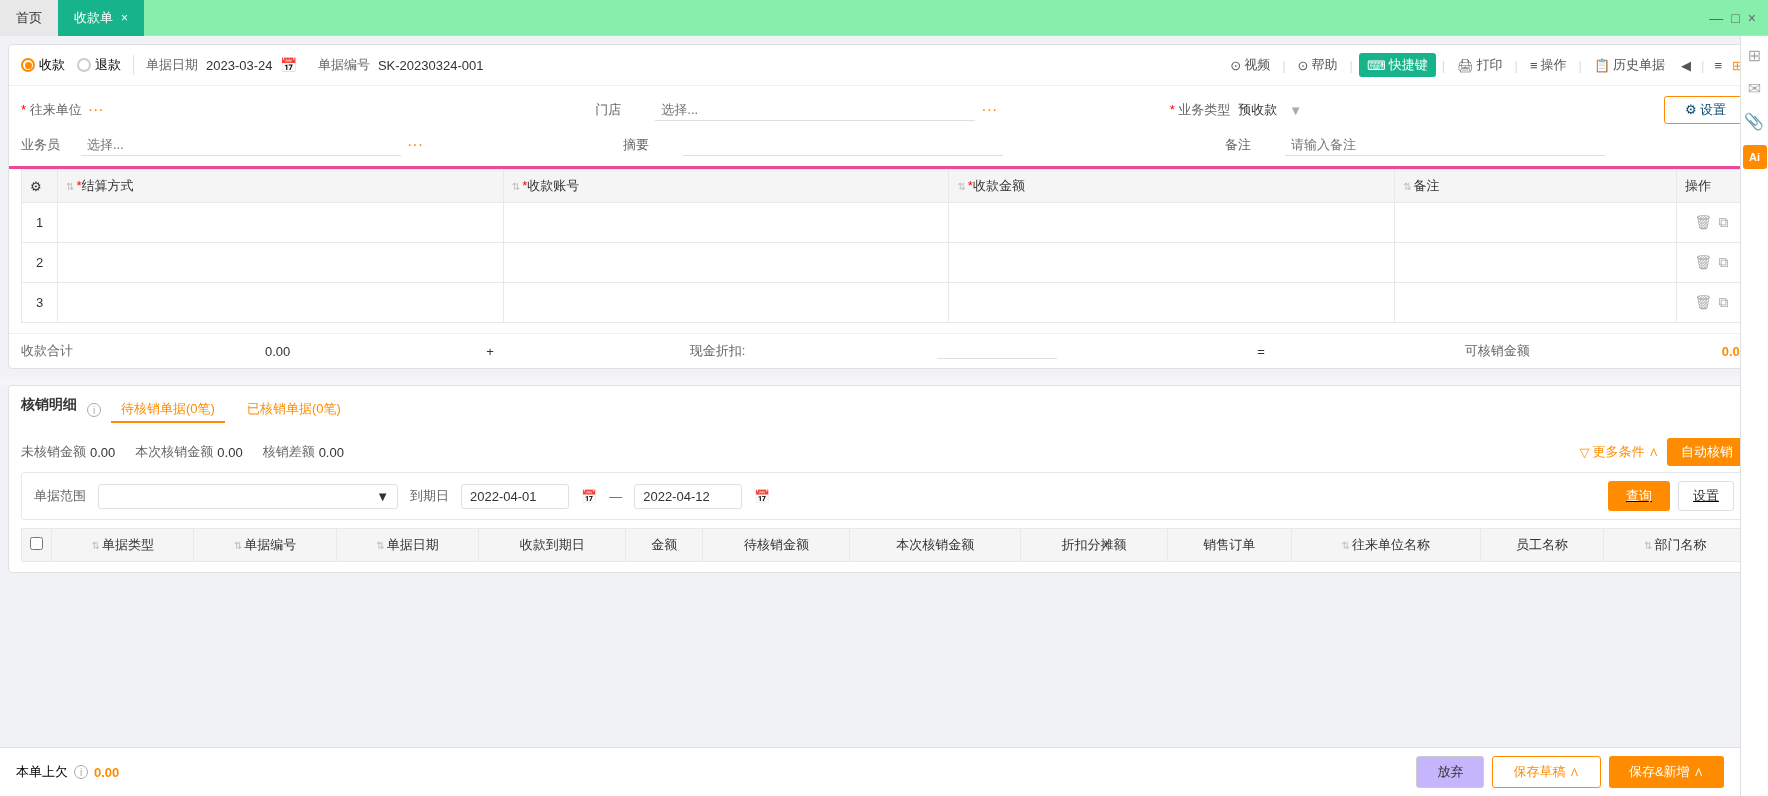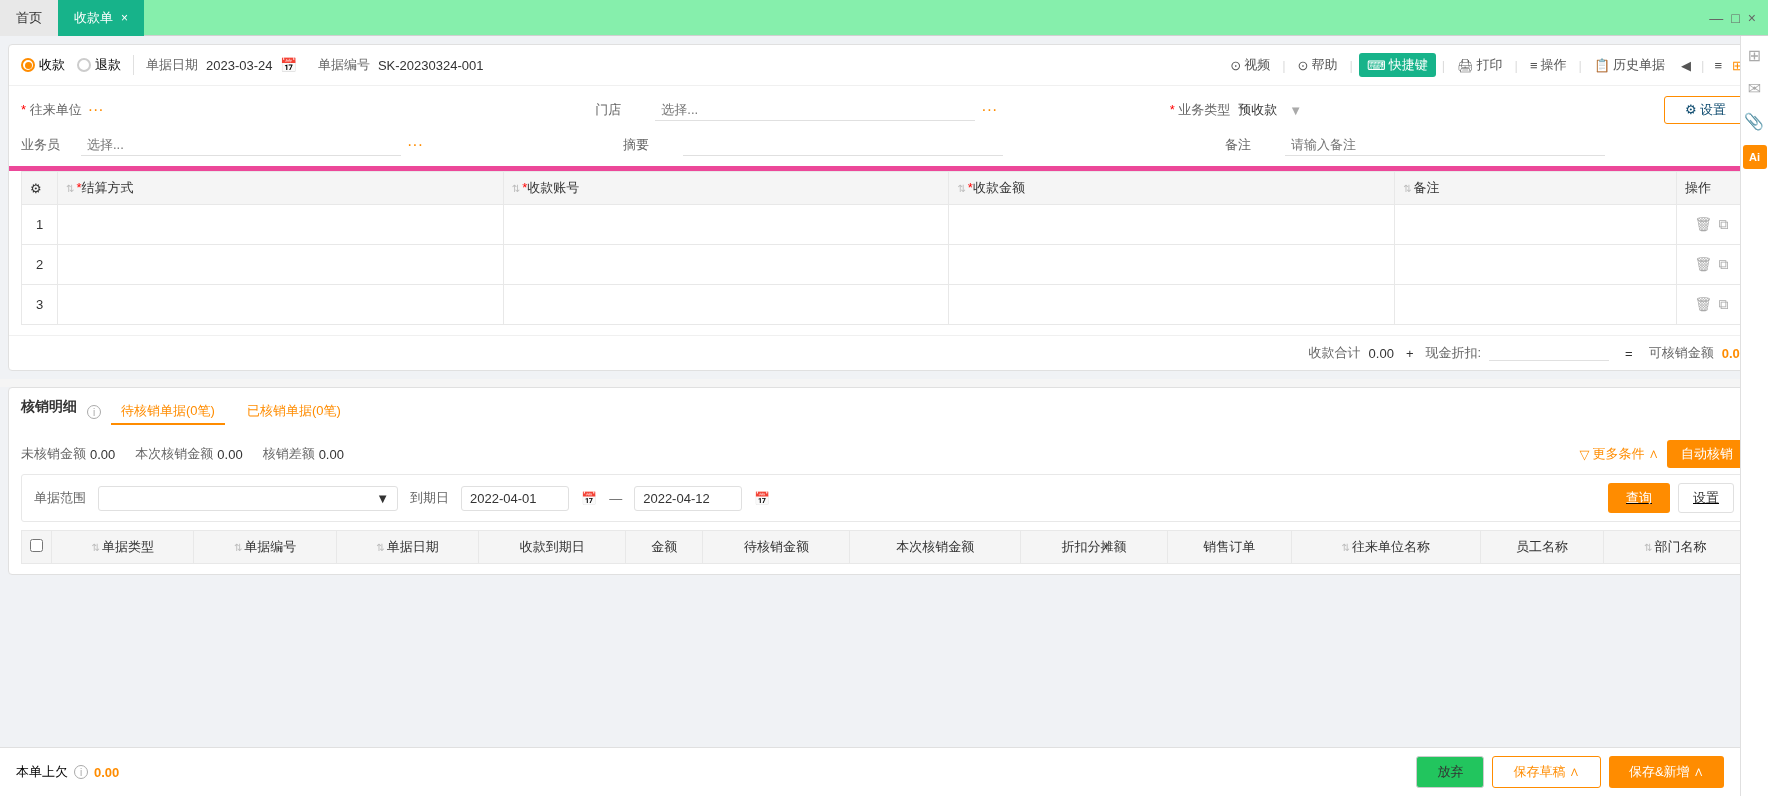--- a/index.html
+++ b/index.html
@@ -31,21 +31,21 @@
     .doc-value { color: #333; font-weight: 500; }
     .doc-icon { color: #ff8c00; cursor: pointer; font-size: 14px; }
 
     .toolbar-right { margin-left: auto; display: flex; align-items: center; gap: 6px; }
     .toolbar-btn { display: flex; align-items: center; gap: 3px; cursor: pointer; color: #555; font-size: 12px; padding: 2px 6px; }
     .toolbar-btn.highlight { background: #17b38a; color: #fff; border-radius: 3px; padding: 3px 8px; }
     .nav-arrows { display: flex; gap: 2px; }
     .nav-arrow { cursor: pointer; color: #555; padding: 2px 4px; }
 
     
-    .form-fields { padding: 10px 12px; display: flex; flex-direction: column; gap: 10px; border-bottom: 5px solid #ec4899; }
+    .form-fields { padding: 10px 12px; display: flex; flex-direction: column; gap: 10px; border-bottom: 3px solid #ec4899; }
     .field-row { display: flex; align-items: center; gap: 0; }
     .field-group { display: flex; align-items: center; flex: 1; }
     .field-label { color: #666; min-width: 60px; white-space: nowrap; }
     .field-label.required::before { content: '* '; color: #f00; }
     .field-input { flex: 1; border: none; border-bottom: 1px solid #e0e0e0; padding: 3px 6px; color: #999; outline: none; min-width: 0; }
     .field-more { color: #ff8c00; cursor: pointer; padding: 0 6px; font-size: 16px; }
     .field-divider { width: 40px; }
 
     
     .data-table-wrap { padding: 0 12px 10px; }
@@ -53,21 +53,21 @@
     .data-table th { background: #f5f5f5; border: 1px solid #e8e8e8; padding: 7px 8px; text-align: left; color: #333; font-weight: normal; white-space: nowrap; }
     .data-table td { border: 1px solid #e8e8e8; padding: 6px 8px; color: #333; height: 40px; }
     .sort-icon { color: #bbb; font-size: 10px; margin-right: 2px; }
     .col-gear { width: 36px; text-align: center; }
     .col-action { width: 70px; text-align: center; }
     .row-num { color: #999; text-align: center; }
     .action-icons { display: flex; gap: 6px; justify-content: center; }
     .action-icon { color: #aaa; cursor: pointer; font-size: 14px; }
 
     
-    .summary-row { padding: 8px 12px; display: flex; align-items: center; justify-content: flex-end; gap: 8px; color: #333; border-top: 1px solid #f0f0f0; }
+    .summary-row { padding: 8px 12px; display: flex; align-items: center; justify-content: space-between; gap: 8px; color: #333; border-top: 1px solid #f0f0f0; }
     .summary-label { color: #666; }
     .summary-value { color: #333; }
     .summary-highlight { color: #ff8c00; font-weight: bold; }
     .summary-input { border: none; border-bottom: 1px solid #e0e0e0; width: 100px; outline: none; }
 
     
     .section-divider { height: 8px; background: #f5f5f5; }
 
     
     .verification-section { padding: 10px 12px; }
@@ -94,21 +94,21 @@
     .settings-btn { background: #fff; color: #333; border: 1px solid #e0e0e0; border-radius: 3px; padding: 5px 14px; cursor: pointer; font-size: 13px; }
 
     
     .bottom-table { width: 100%; border-collapse: collapse; margin-top: 4px; }
     .bottom-table th { background: #f5f5f5; border: 1px solid #e8e8e8; padding: 7px 8px; color: #333; font-weight: normal; white-space: nowrap; }
 
     
     .footer { position: fixed; bottom: 0; left: 0; right: 0; background: #fff; border-top: 1px solid #e0e0e0; padding: 8px 16px; display: flex; align-items: center; }
     .footer-left { display: flex; align-items: center; gap: 6px; }
     .footer-actions { margin-left: auto; display: flex; gap: 8px; }
-    .btn-discard { background: #22c55e; color: #333; border: 1px solid #ccc; border-radius: 3px; padding: 6px 20px; cursor: pointer; font-size: 13px; }
+    .btn-discard { background: #c4b5fd; color: #333; border: 1px solid #ccc; border-radius: 3px; padding: 6px 20px; cursor: pointer; font-size: 13px; }
     .btn-draft { background: #fff; color: #ff8c00; border: 1px solid #ff8c00; border-radius: 3px; padding: 6px 20px; cursor: pointer; font-size: 13px; display: flex; align-items: center; gap: 4px; }
     .btn-save-new { background: #ff8c00; color: #fff; border: none; border-radius: 3px; padding: 6px 20px; cursor: pointer; font-size: 13px; display: flex; align-items: center; gap: 4px; }
 
     
     .right-sidebar { position: fixed; right: 0; top: 36px; bottom: 0; width: 28px; background: #fff; border-left: 1px solid #e0e0e0; display: flex; flex-direction: column; align-items: center; padding-top: 10px; gap: 14px; }
     .sidebar-icon { color: #aaa; cursor: pointer; font-size: 16px; }
     .sidebar-icon.active { color: #ff8c00; background: #ff8c00; color: #fff; width: 24px; height: 24px; display: flex; align-items: center; justify-content: center; border-radius: 3px; }
 
     .info-icon { display: inline-flex; align-items: center; justify-content: center; width: 14px; height: 14px; border-radius: 50%; border: 1px solid #aaa; color: #aaa; font-size: 10px; cursor: pointer; }
   </style>

